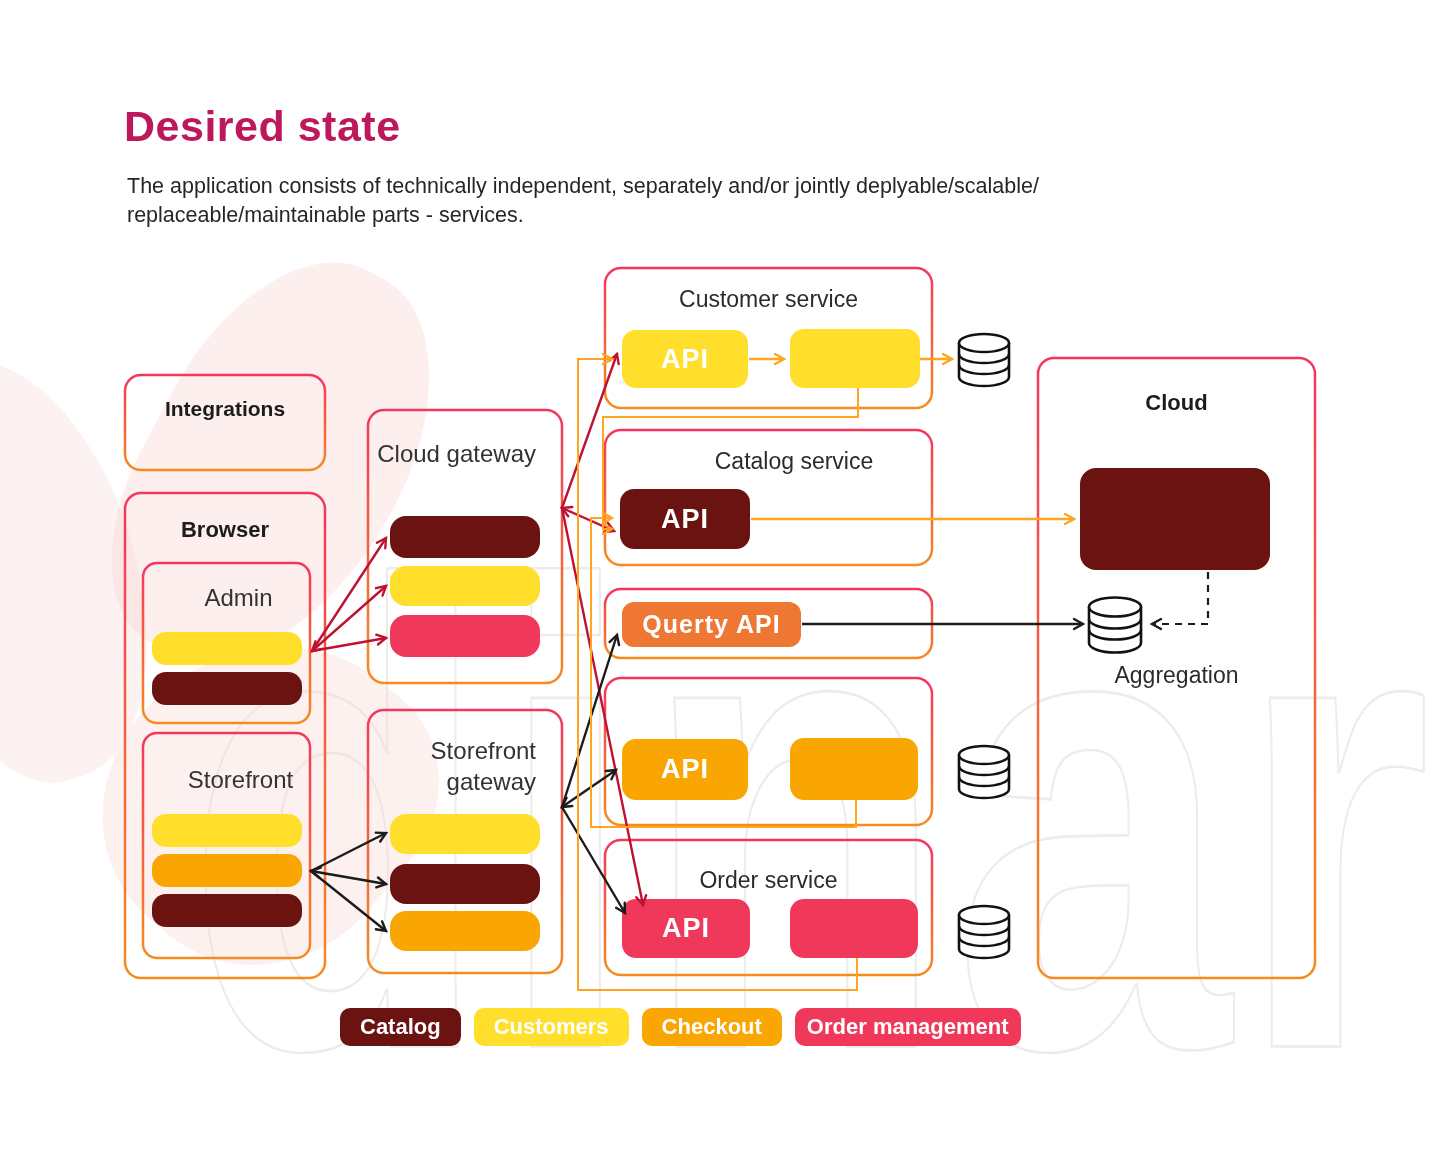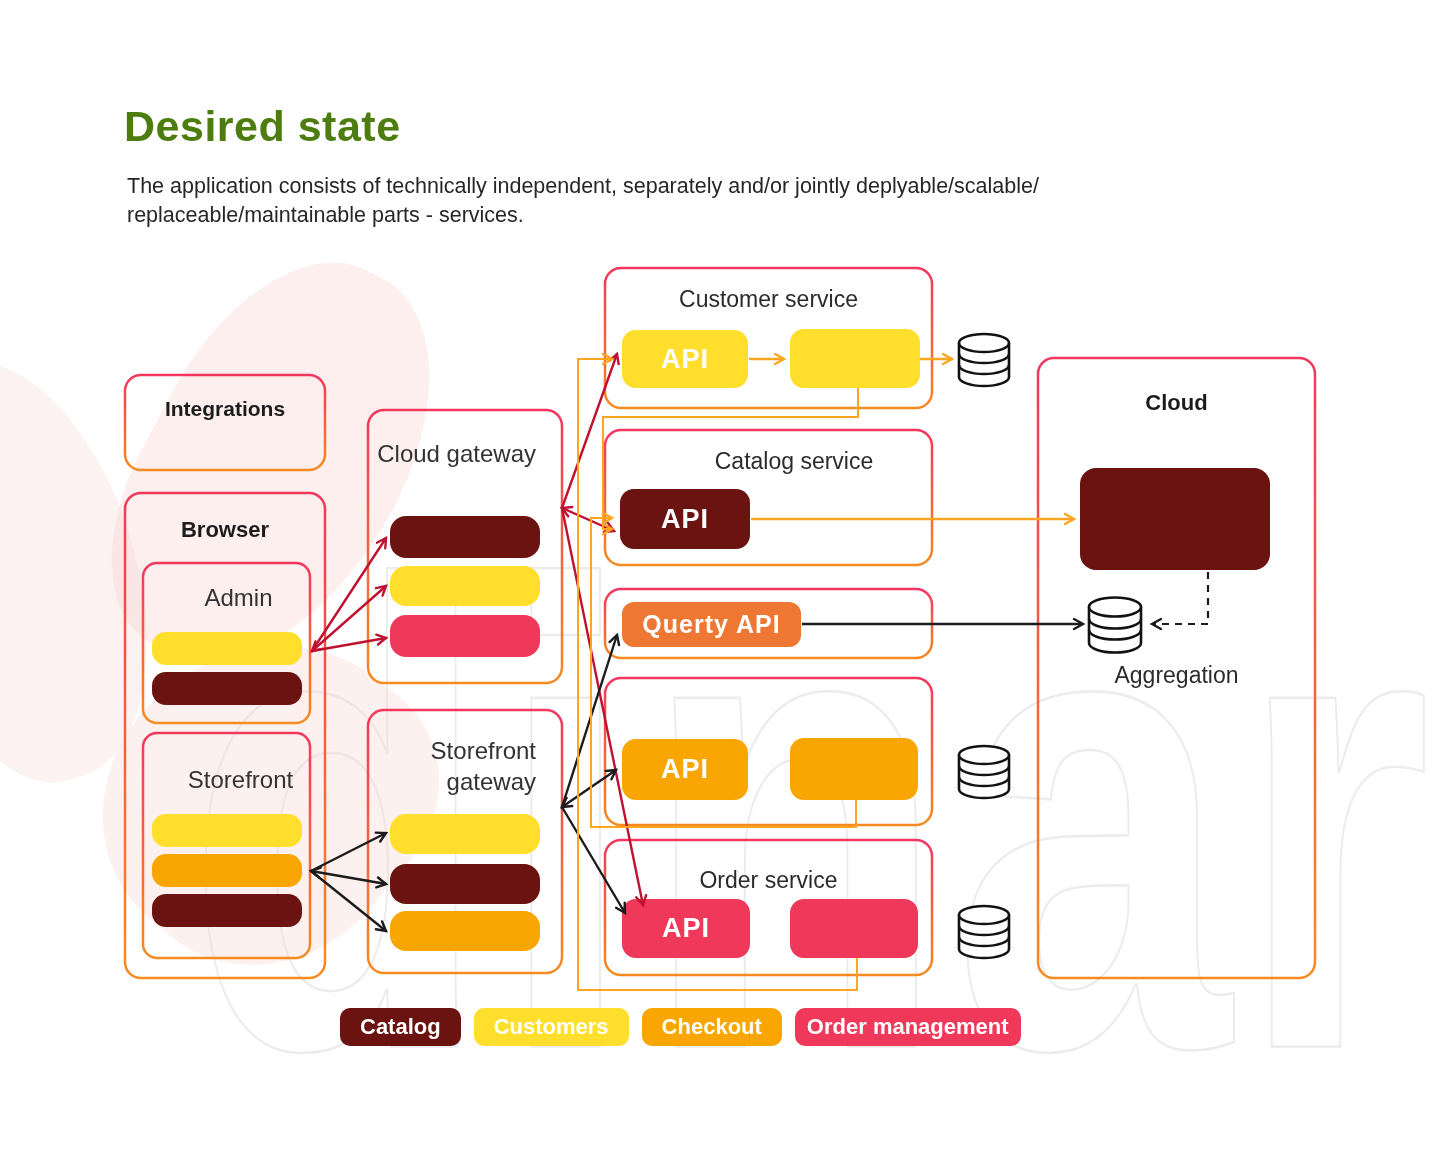--- a/index.html
+++ b/index.html
@@ -11,21 +11,21 @@
            transform:scaleY(1.32);transform-origin:top left;z-index:0;white-space:nowrap;}
   .blob{position:absolute;background:#f7d9d5;z-index:0;}
   .blob1{left:150px;top:250px;width:250px;height:430px;opacity:.42;border-radius:50% 50% 58% 42%;transform:rotate(28deg);}
   .blob2{left:-95px;top:355px;width:230px;height:430px;opacity:.34;border-radius:48% 52% 55% 45%;transform:rotate(-18deg);}
   .blob3{left:115px;top:635px;width:300px;height:330px;opacity:.38;border-radius:60% 40% 50% 50%;transform:rotate(40deg);}
   
   .layer{position:absolute;left:0;top:0;z-index:1;pointer-events:none;}
   .layer.top{z-index:3;}
   
   .abs{position:absolute;}
-  .title{left:124px;top:102px;font-size:43px;font-weight:800;letter-spacing:.5px;color:#4d7c0f;z-index:2;}
+  .title{left:124px;top:102px;font-size:43px;font-weight:800;letter-spacing:.5px;color:#be185d;z-index:2;}
   .subtitle{left:127px;top:172px;width:1200px;font-size:21.5px;line-height:1.35;color:#262626;z-index:2;}
   .lbl{z-index:2;}
   .lbl-bold{font-weight:700;}
   .center{text-align:center;}
   .right{text-align:right;}
   
   .bar{position:absolute;z-index:2;border-radius:14px;}
   .apibox{position:absolute;z-index:2;border-radius:14px;display:flex;align-items:center;justify-content:center;
           color:#fff;font-weight:700;font-size:27px;letter-spacing:1px;}
   .c-maroon{background:#6b1310;}

